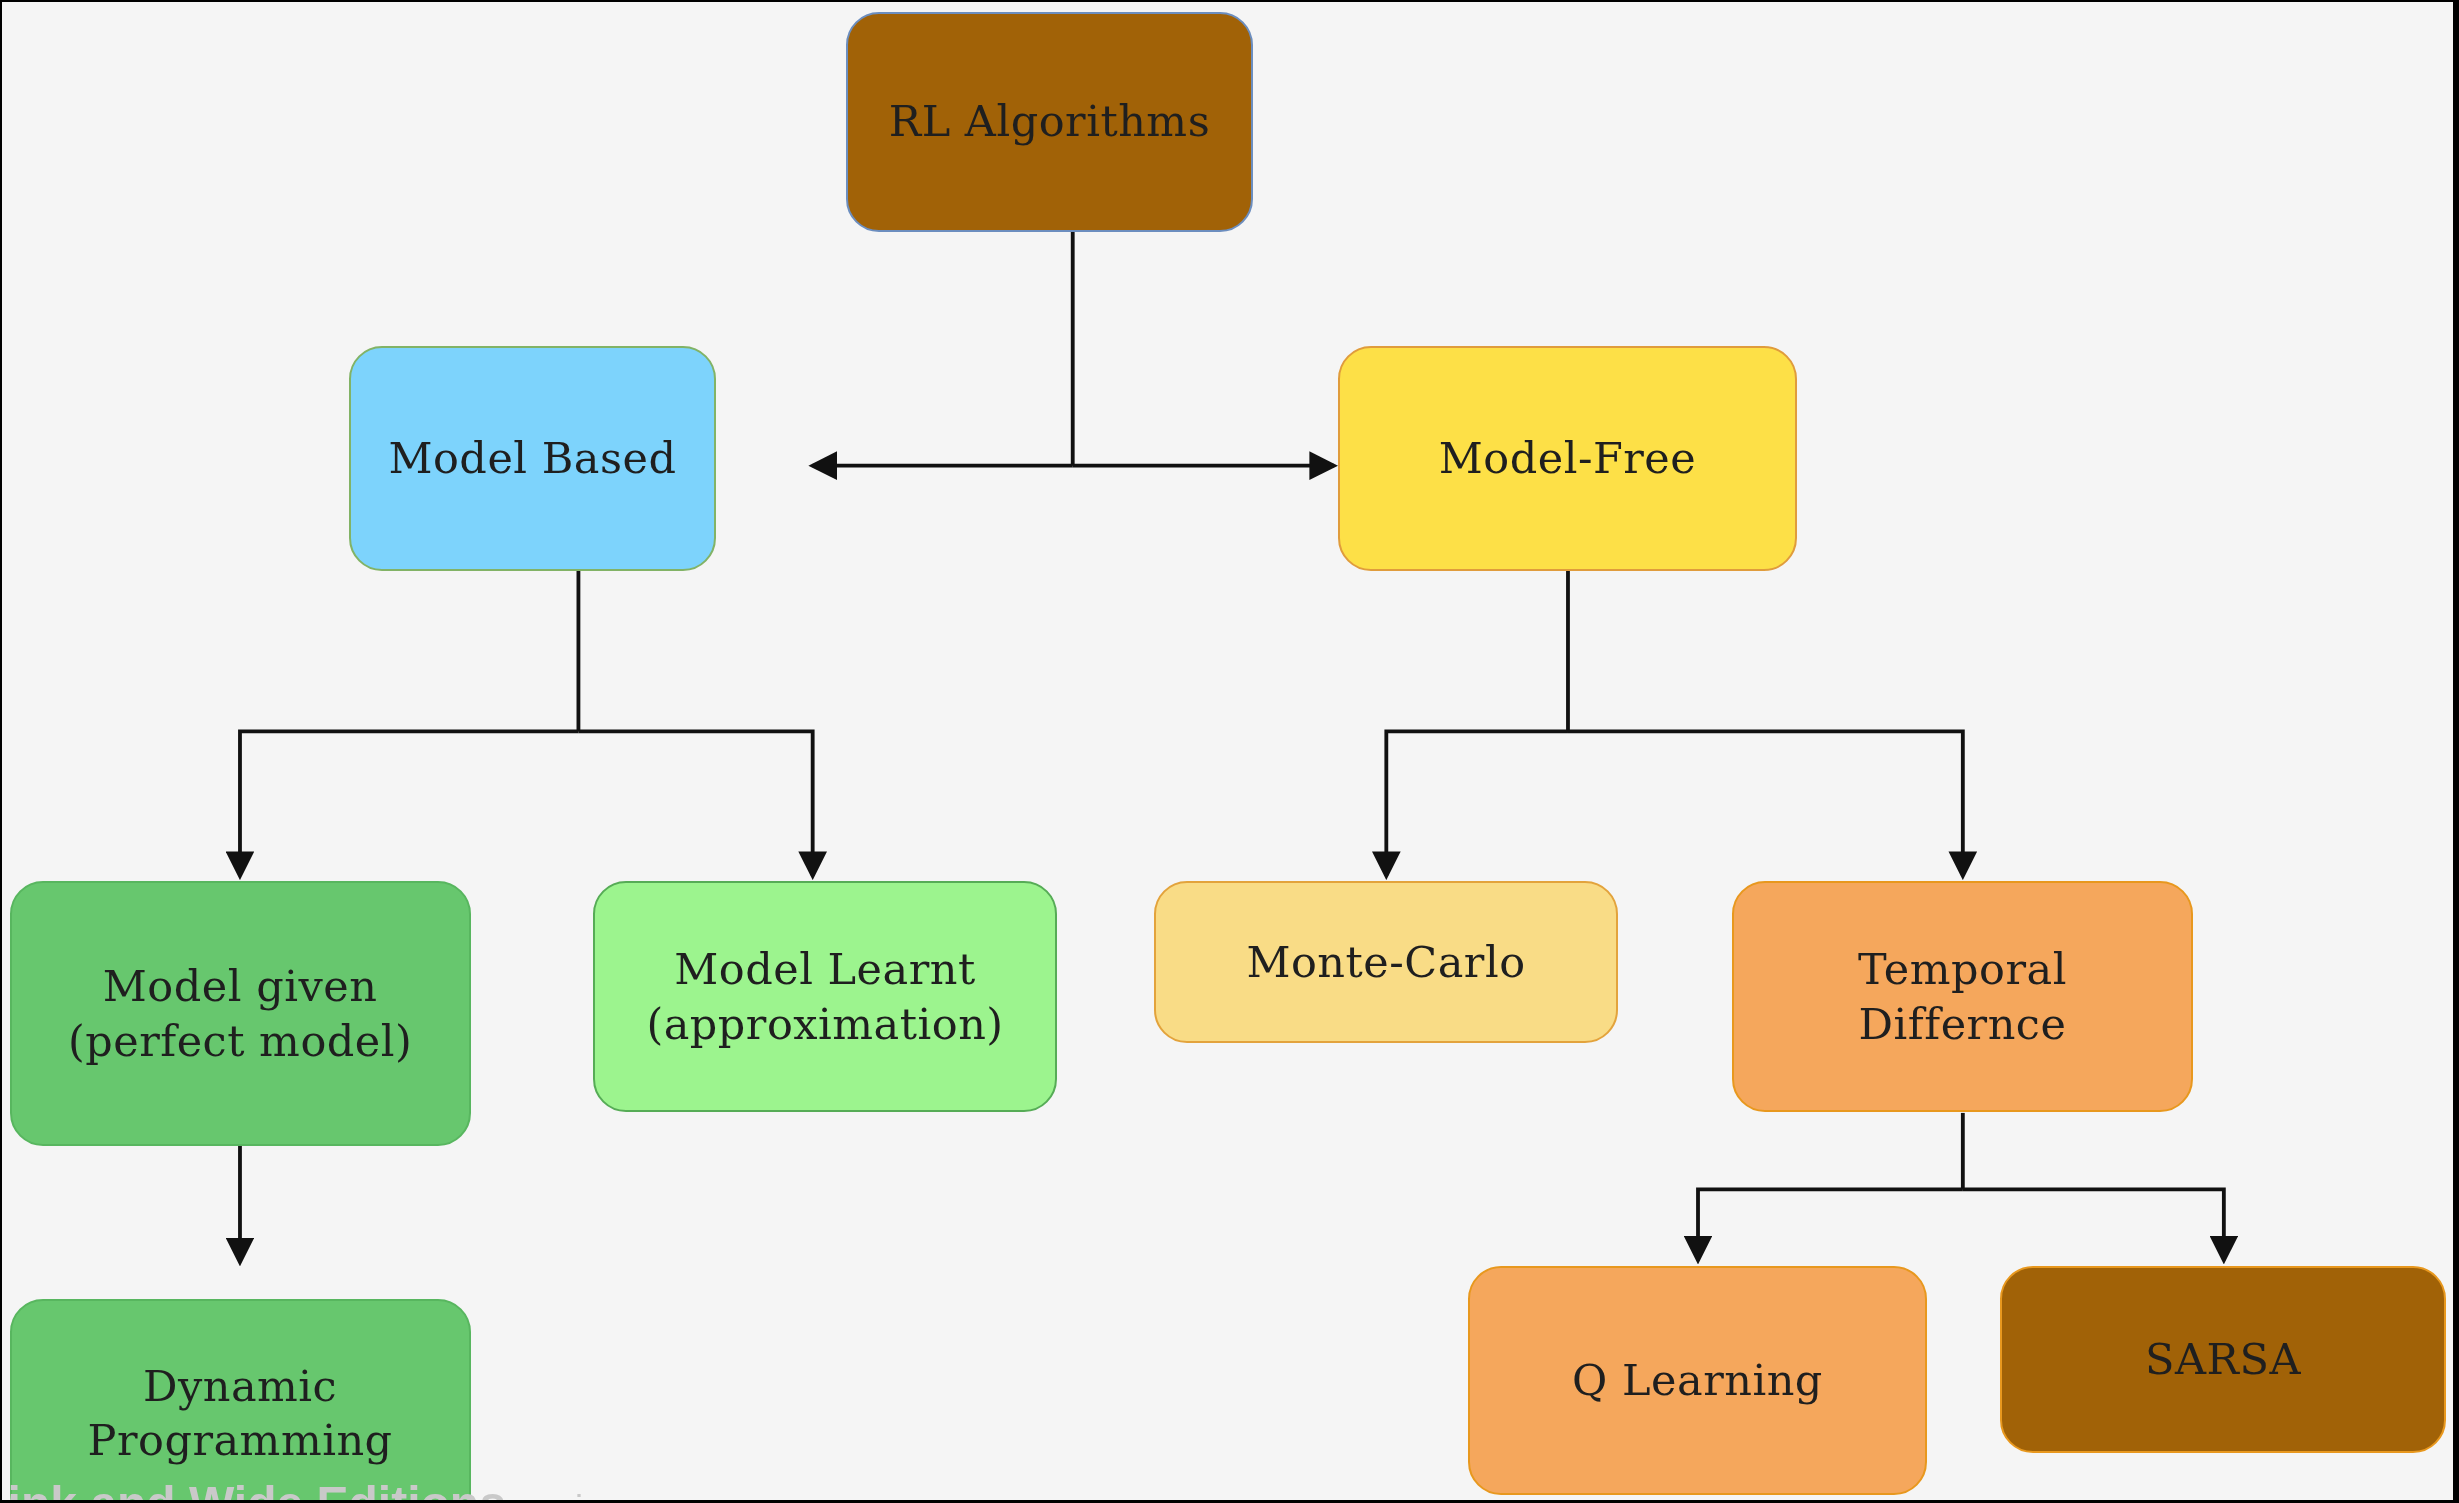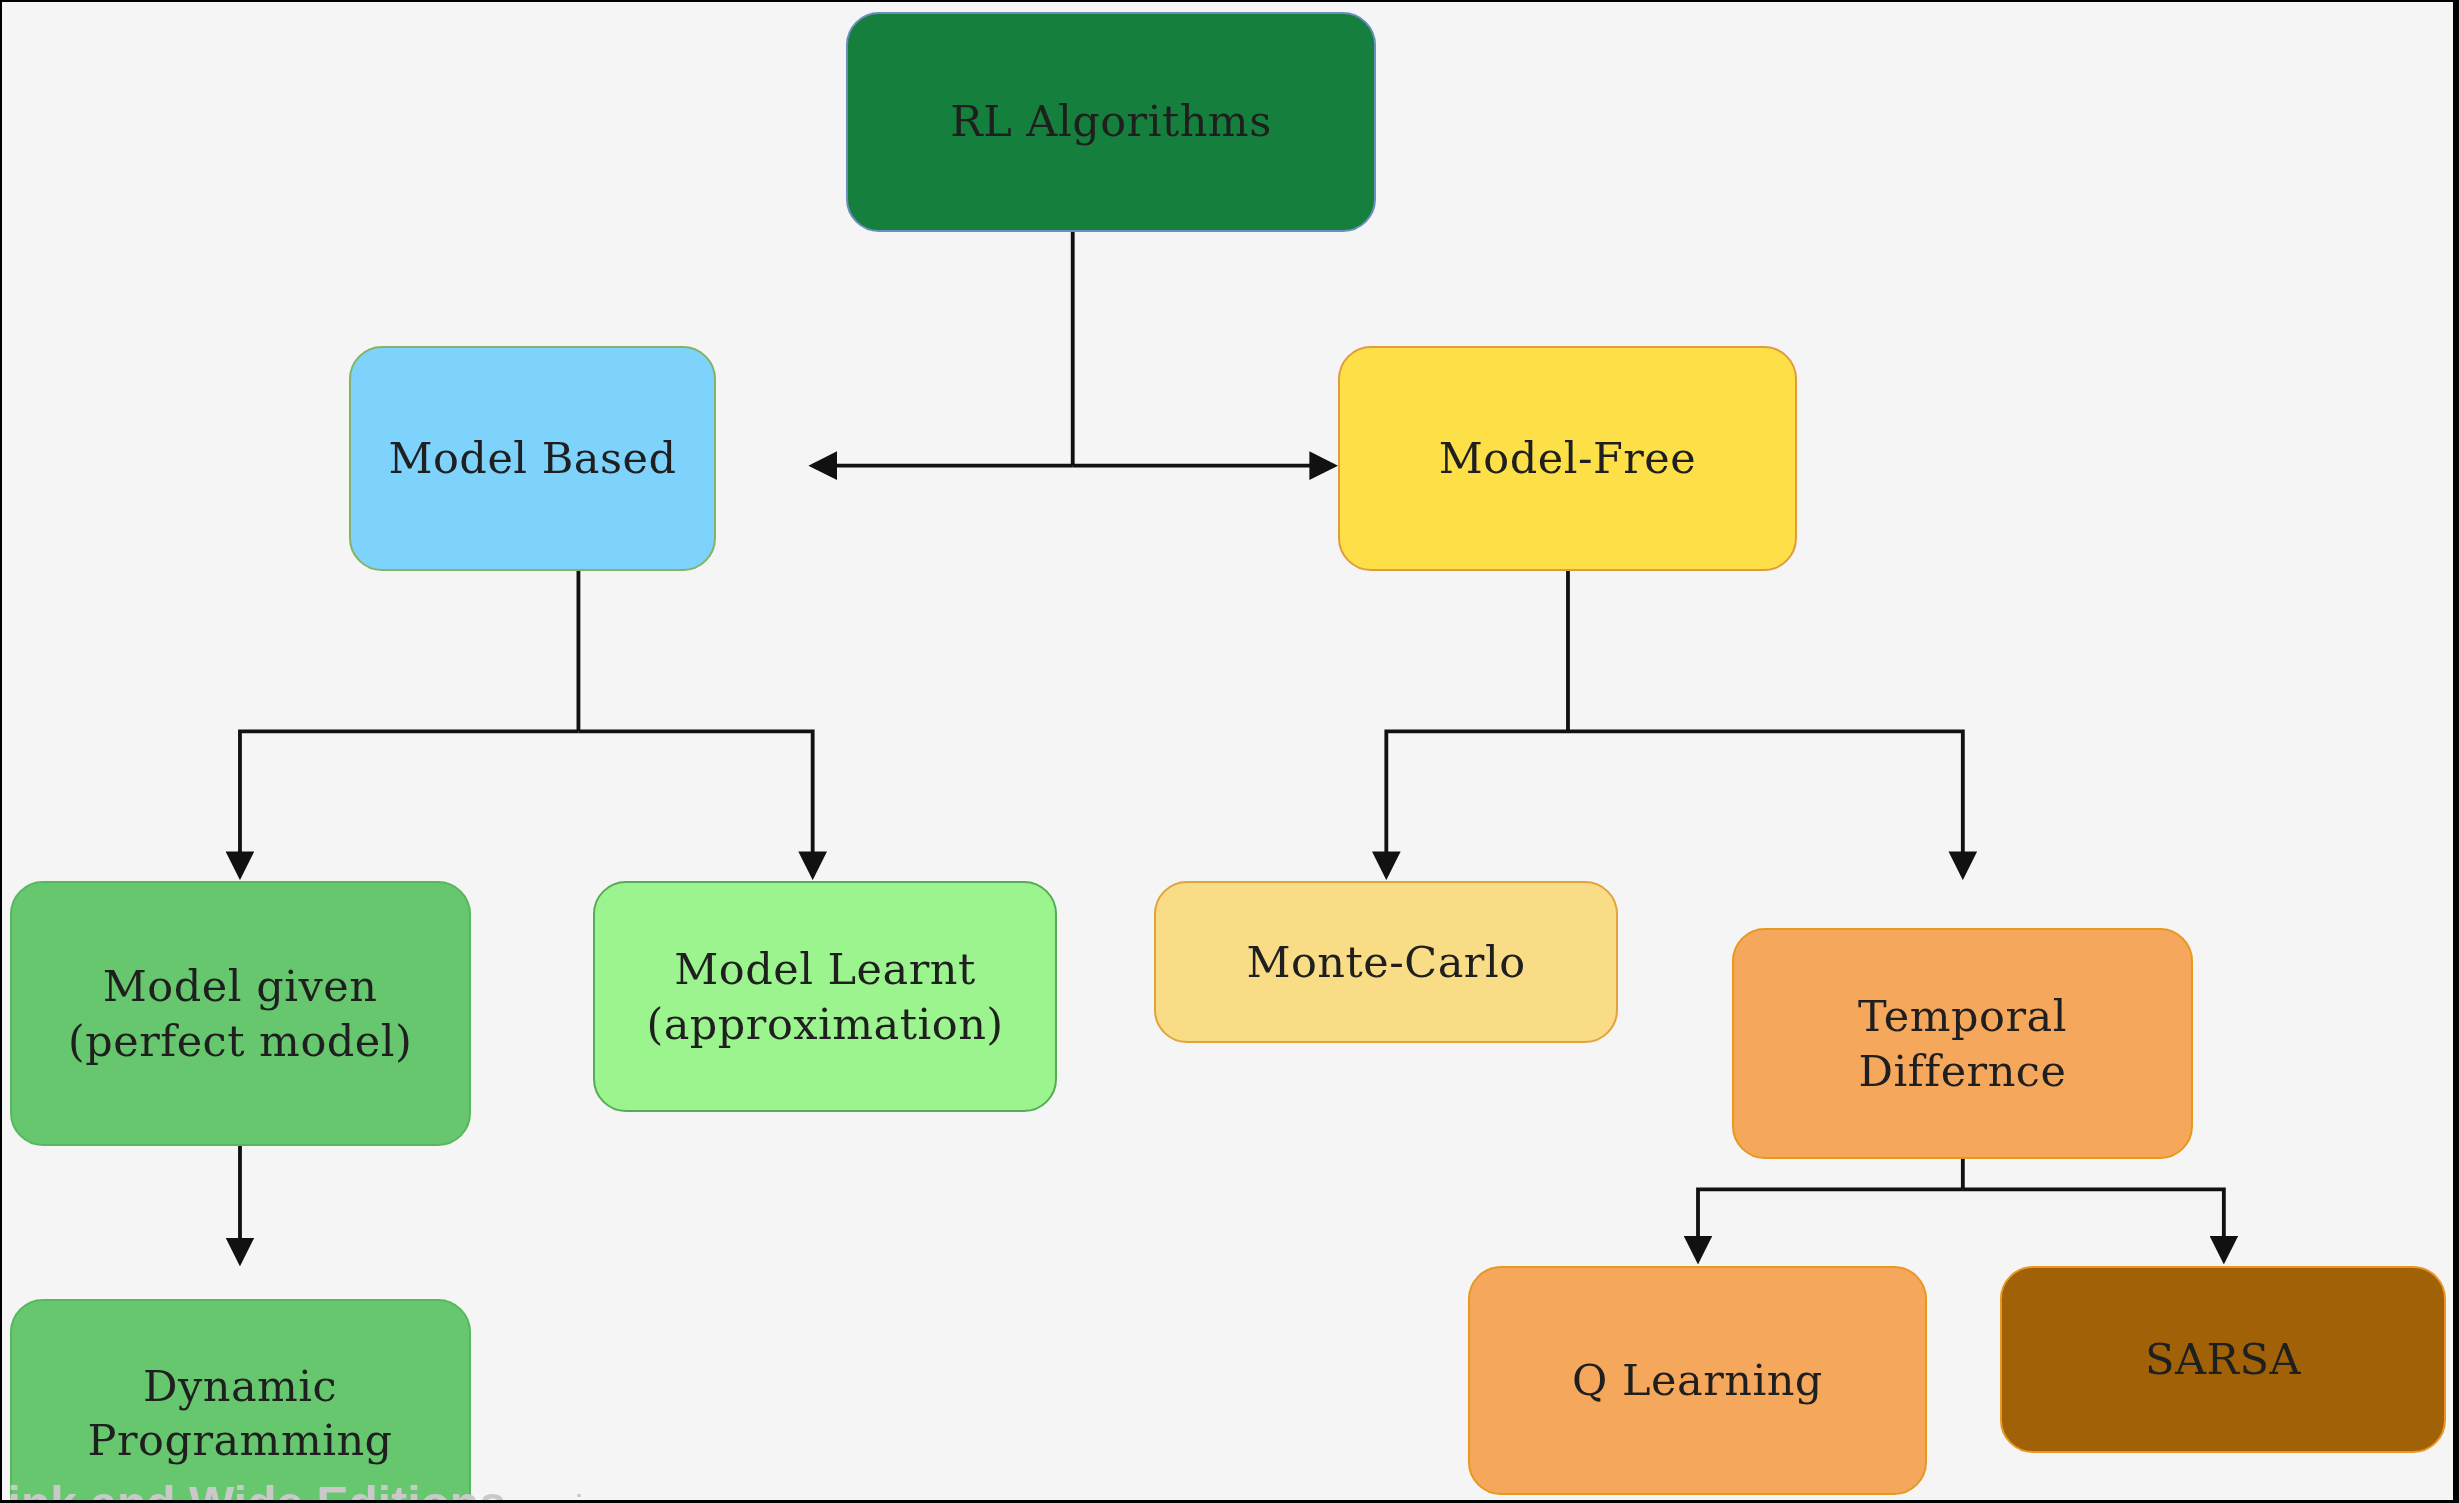--- a/index.html
+++ b/index.html
@@ -80,21 +80,21 @@
         <path d="M1640 597 L1640 765" class="edge"></path>
         <path d="M1640 765 L1450 765 L1450 916" class="edge" marker-end="url(#arrowhead)"></path>
         <path d="M1640 765 L2053 765 L2053 916" class="edge" marker-end="url(#arrowhead)"></path>
         <path d="M251 1164 L251 1320" class="edge" marker-end="url(#arrowhead)"></path>
         <path d="M2053 1164 L2053 1244" class="edge"></path>
         <path d="M2053 1244 L1776 1244 L1776 1318" class="edge" marker-end="url(#arrowhead)"></path>
         <path d="M2053 1244 L2326 1244 L2326 1318" class="edge" marker-end="url(#arrowhead)"></path>
       </g>
   </svg>
 
-  <div class="node" style="left: 846px; top: 11.5px; width: 530px; height: 220px; background: #15803d; border-color: rgb(108, 142, 191);">
+  <div class="node" style="left: 846px; top: 11.5px; width: 407px; height: 220px; background: #a16207; border-color: rgb(108, 142, 191);">
     <span class="node-label">RL Algorithms</span>
   </div>
 
   <div class="node" style="left: 349px; top: 346px; width: 367px; height: 225px; background: #7dd3fc; border-color: rgb(130, 179, 102);">
     <span class="node-label">Model Based</span>
   </div>
 
   <div class="node" style="left: 1338px; top: 346px; width: 459px; height: 225px; background: #fde047; border-color: rgb(224, 156, 60);">
     <span class="node-label">Model-Free</span>
   </div>
@@ -106,21 +106,21 @@
 
   <div class="node" style="left: 581px; top: 881px; width: 464px; height: 231px; background: rgb(156, 244, 142); border-color: rgb(86, 172, 86); margin-left: 12px;">
     <span class="node-label">Model Learnt
 (approximation)</span>
   </div>
 
   <div class="node" style="left: 1154px; top: 881px; width: 464px; height: 162px; background: rgb(249, 220, 134); border-color: rgb(227, 163, 60);">
     <span class="node-label">Monte-Carlo</span>
   </div>
 
-  <div class="node" style="left: 1732px; top: 881px; width: 461px; height: 231px; background: rgb(245, 167, 92); border-color: rgb(232, 152, 30); margin-top: 47px;">
+  <div class="node" style="left: 1732px; top: 881px; width: 461px; height: 231px; background: rgb(245, 167, 92); border-color: rgb(232, 152, 30);">
     <span class="node-label">Temporal
 Differnce</span>
   </div>
 
   <div class="node" style="left: 9.6px; top: 1268px; width: 461px; height: 228px; background: rgb(103, 199, 110); border-color: rgb(88, 182, 95); margin-top: 31px;">
     <span class="node-label">Dynamic
 Programming</span>
   </div>
 
   <div class="node" style="left: 1468px; top: 1266px; width: 459px; height: 229px; background: rgb(245, 167, 92); border-color: rgb(232, 152, 30);">

